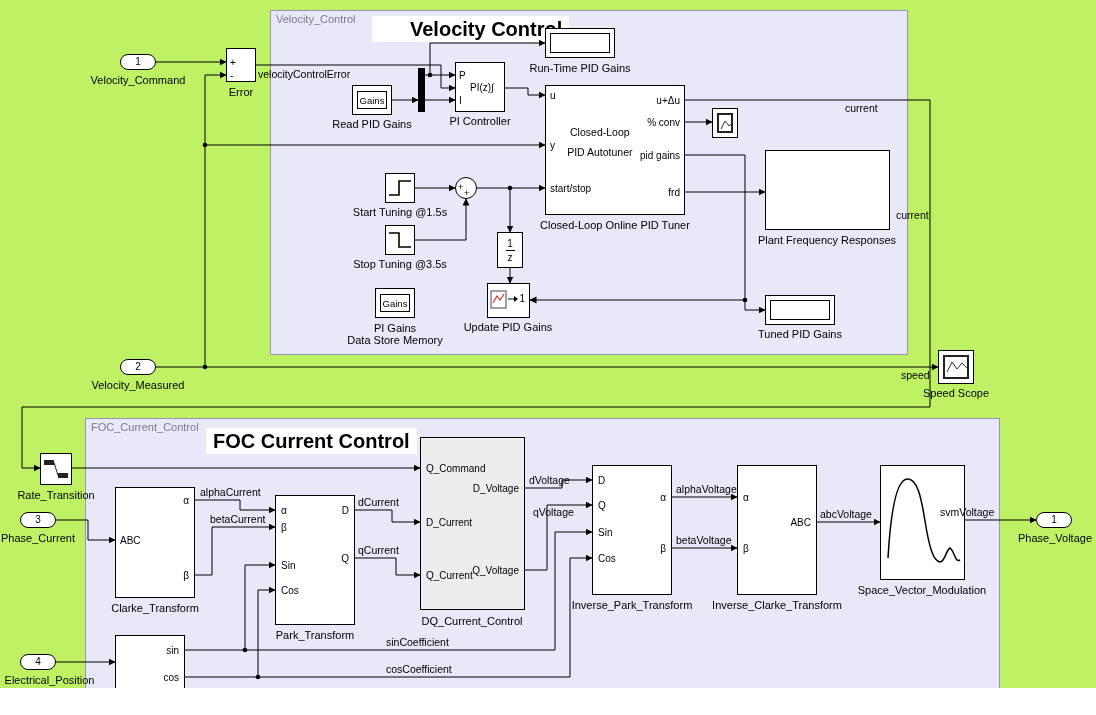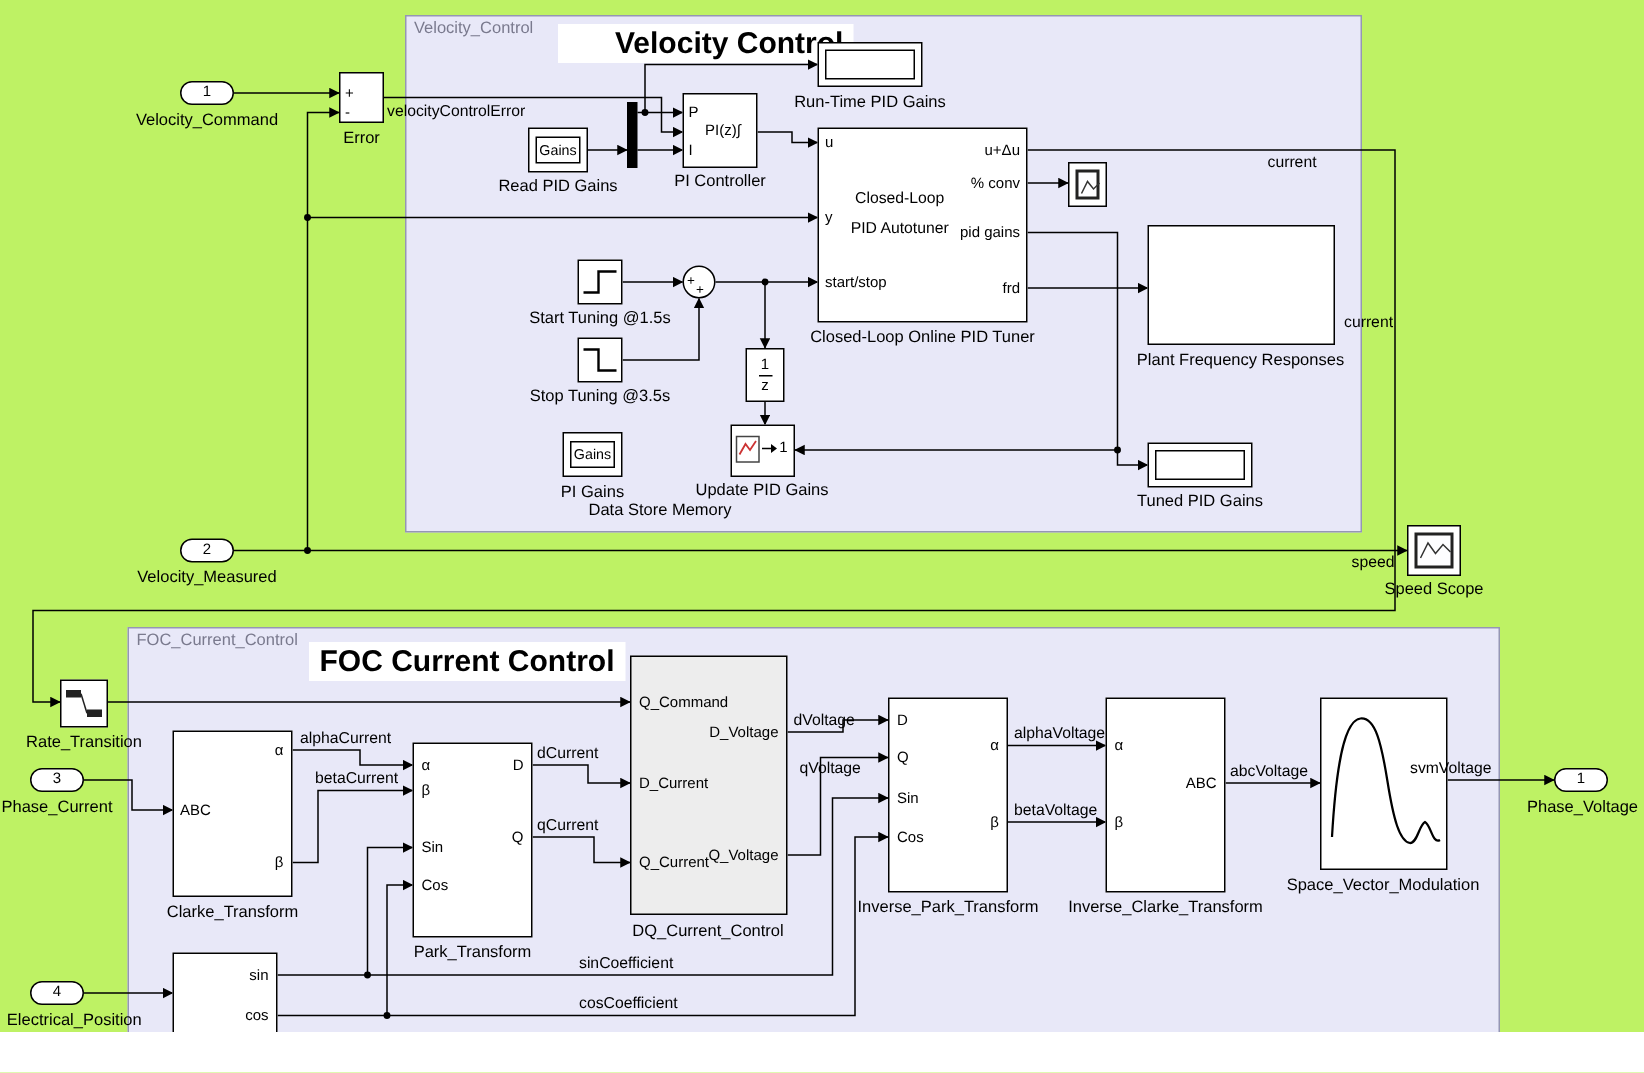--- a/index.html
+++ b/index.html
@@ -188,21 +188,21 @@
       <path d="M26,12 L30,15 L26,18 z" fill="#000"></path>
     </svg>
     <span class="ptxt" style="right:4px;top:9px;">1</span>
   </div>
   <div class="lbl" style="left:458px;top:321px;width:100px;">Update PID Gains</div>
 
   <div class="block" style="left:375px;top:288px;width:40px;height:30px;">
     <div class="store-box">Gains</div>
   </div>
   <div class="lbl" style="left:350px;top:322px;width:90px;">PI Gains</div>
-  <div class="lbl" style="left:345px;top:334px;width:100px;margin-left:45px;">Data Store Memory</div>
+  <div class="lbl" style="left:345px;top:334px;width:100px;">Data Store Memory</div>
 
   <div class="block" style="left:765px;top:295px;width:70px;height:30px;">
     <div class="display-inner"></div>
   </div>
   <div class="lbl" style="left:750px;top:328px;width:100px;">Tuned PID Gains</div>
 
   <div class="block" style="left:938px;top:350px;width:36px;height:34px;">
     <div class="scope-inner">
       <svg width="24" height="22">
         <polyline points="2,15 7,5 12,12 17,6 22,11" fill="none" stroke="#333" stroke-width="1"></polyline>

